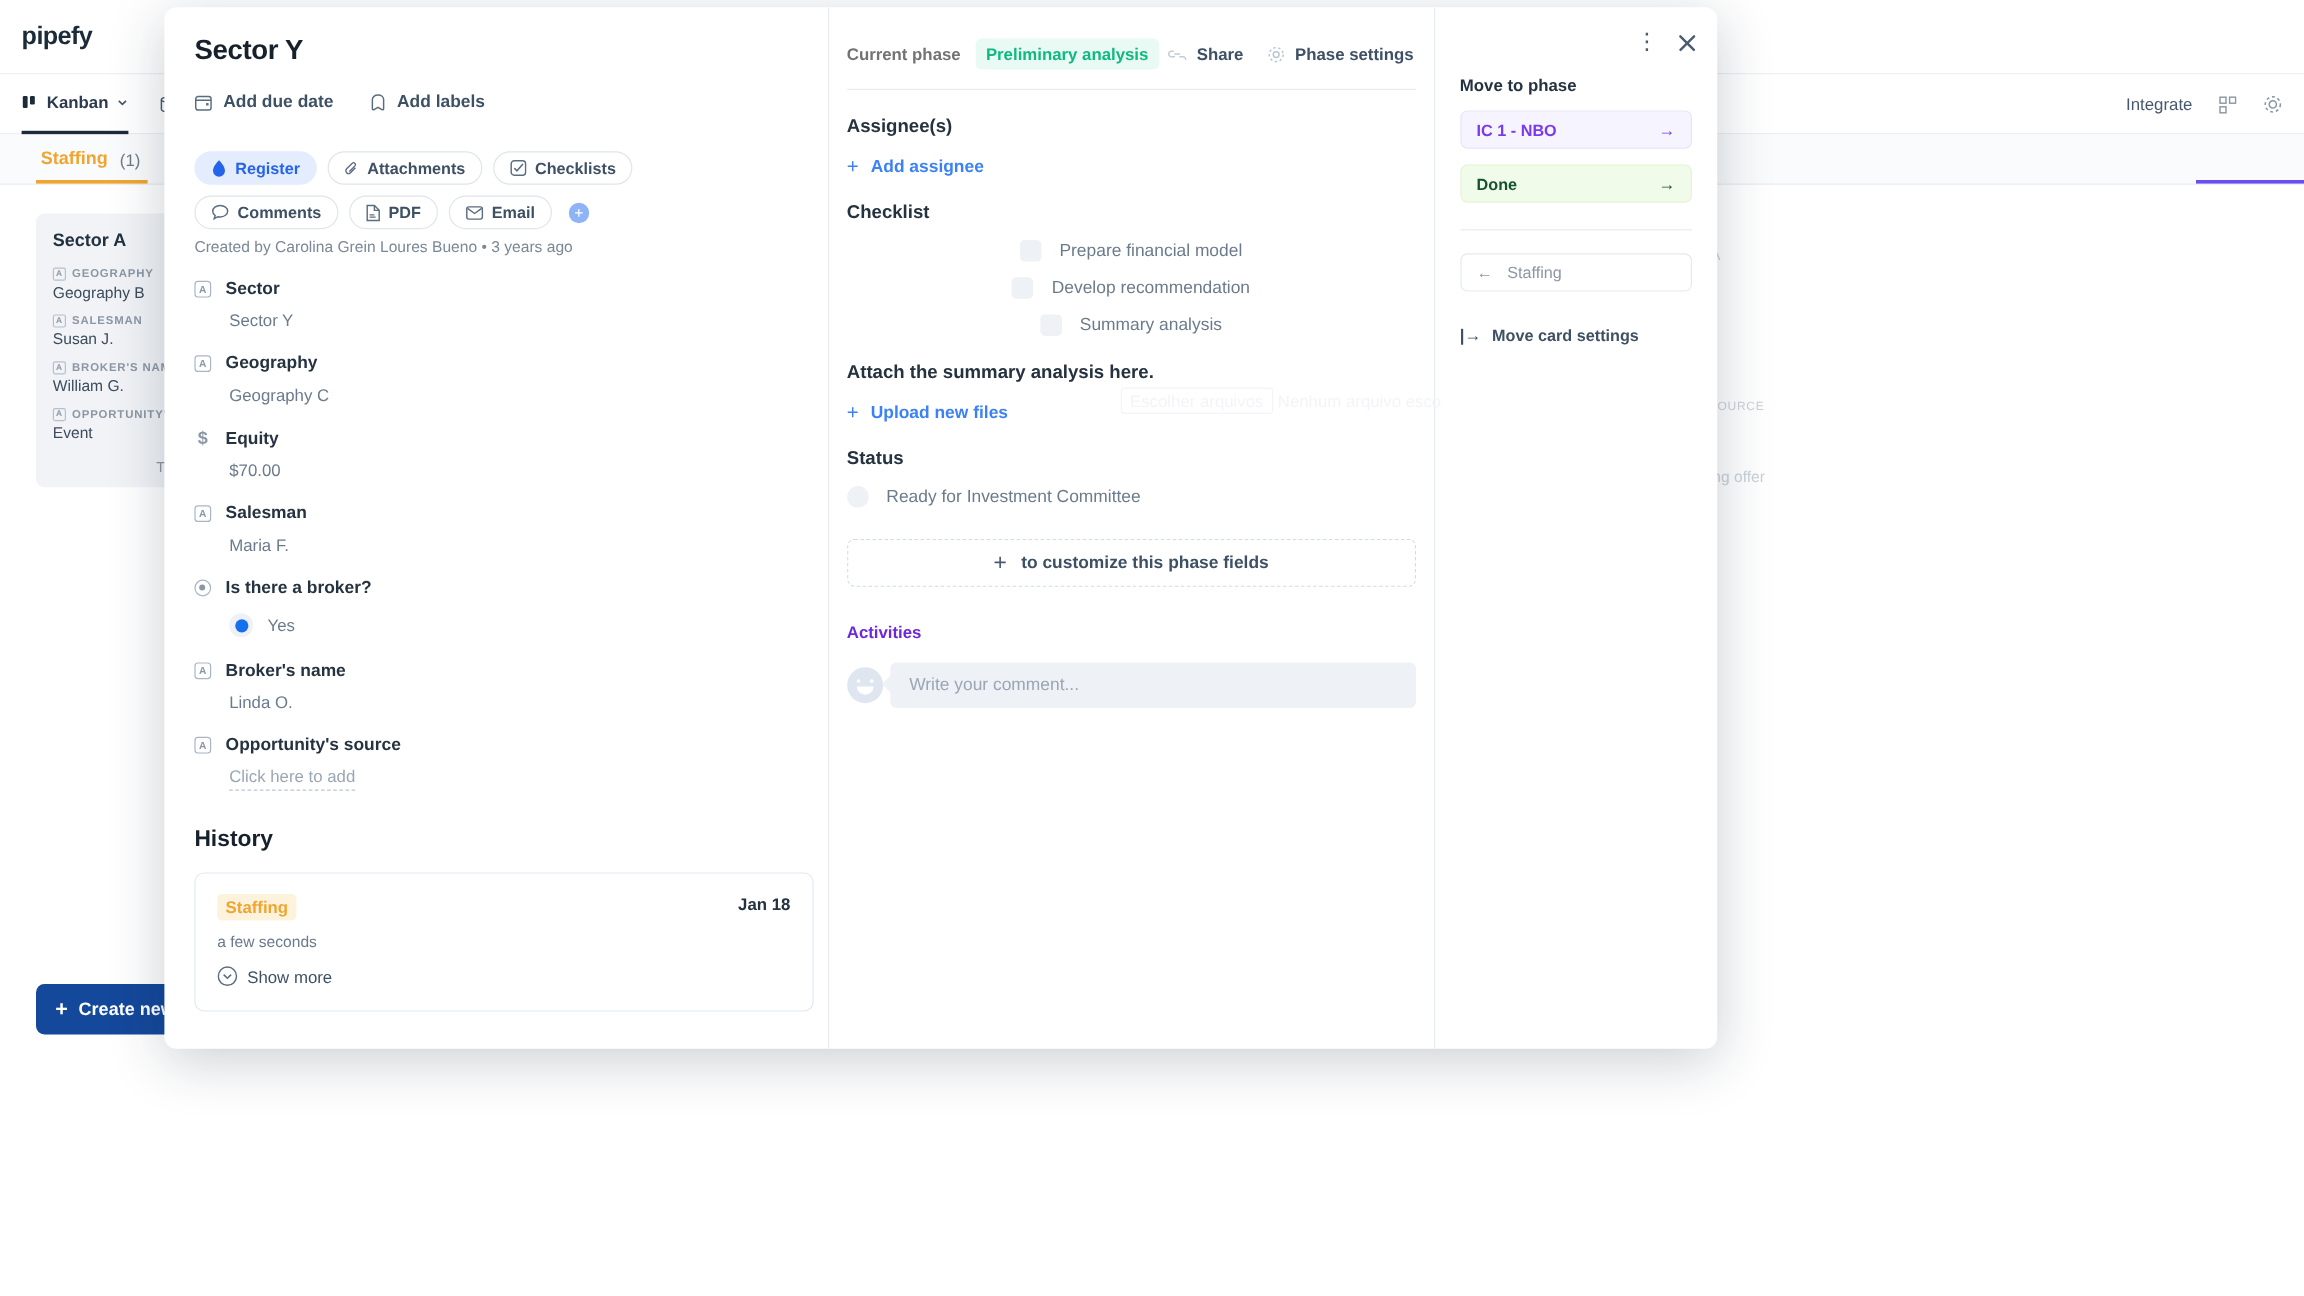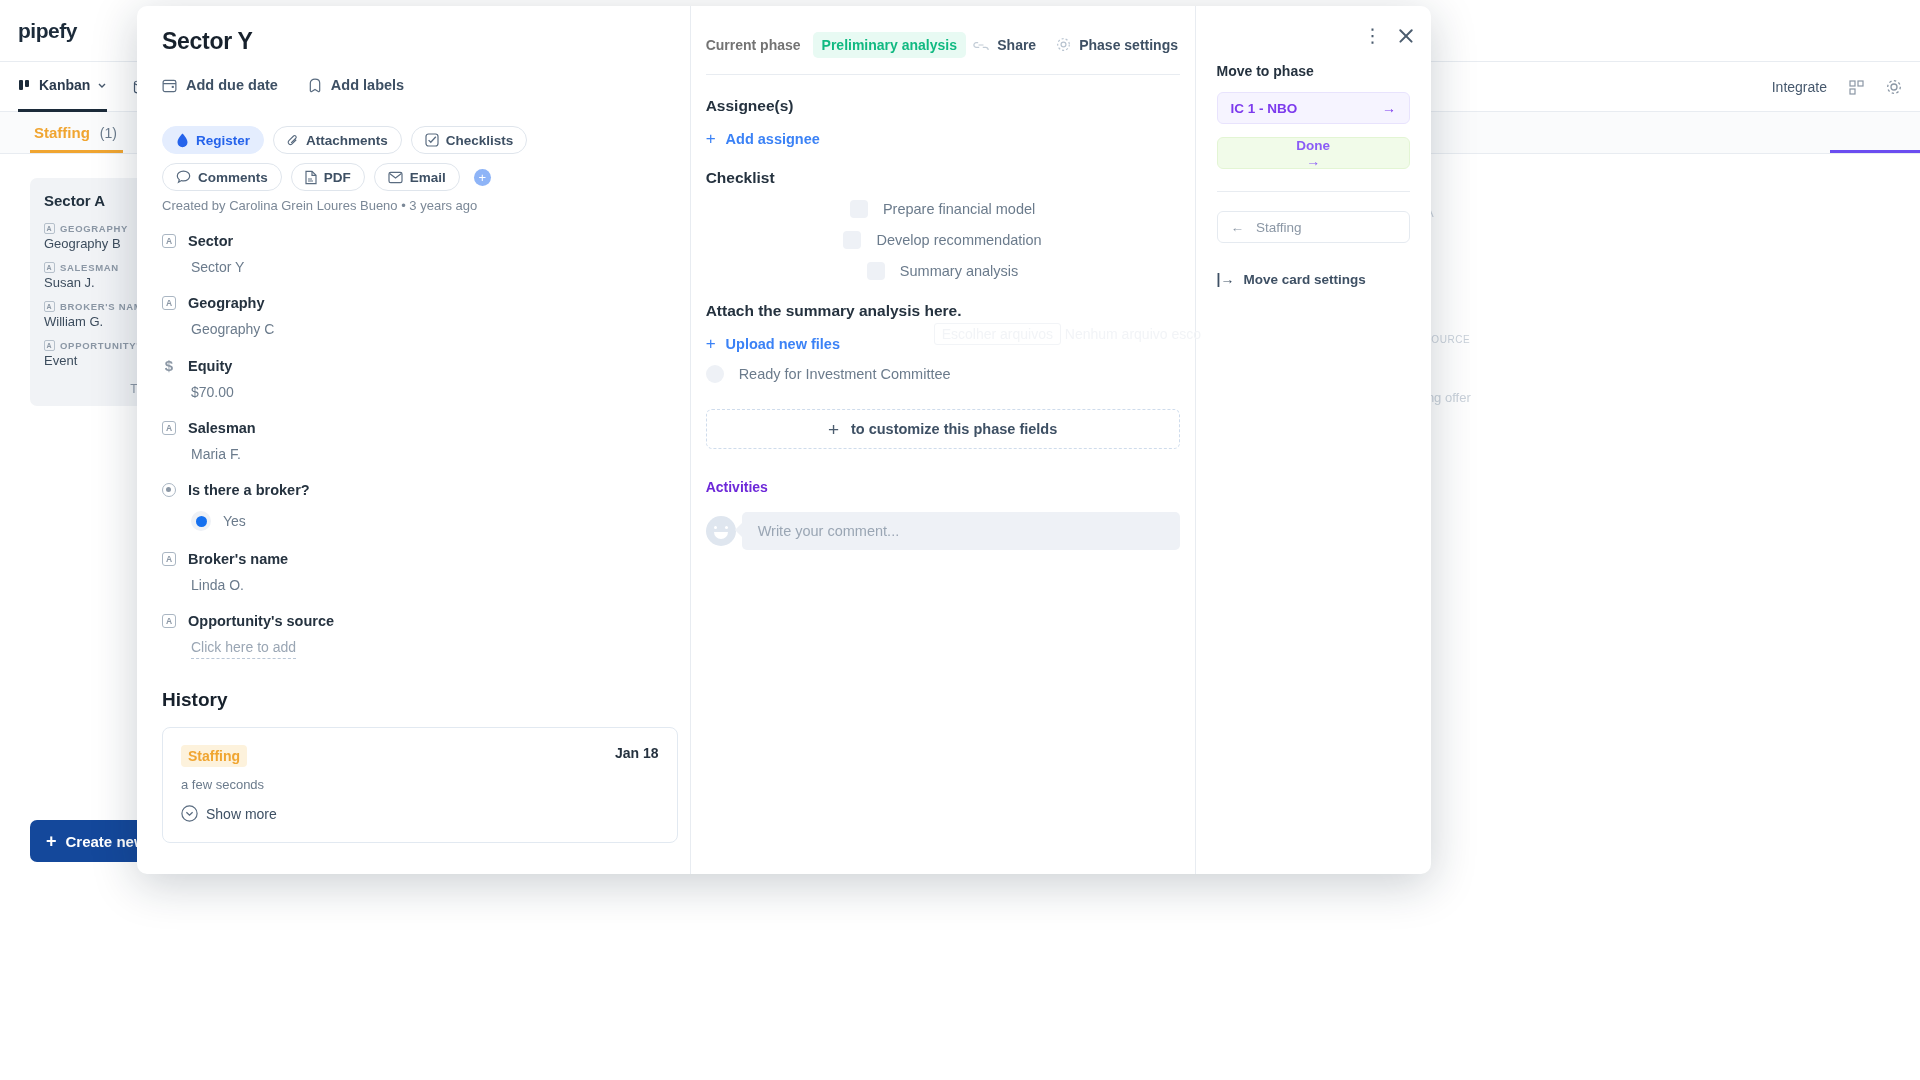--- a/index.html
+++ b/index.html
@@ -155,21 +155,21 @@
   .xclose::before, .xclose::after { content: ""; position: absolute; left: 0; top: 8px; width: 18px; height: 1.8px; background: #4b5c6e; border-radius: 2px; }
   .xclose::before { transform: rotate(45deg); }
   .xclose::after { transform: rotate(-45deg); }
   .mtp-title { font-size: 14px; font-weight: 700; color: #25323f; margin-top: 35px; }
   .phase-btn {
     margin-top: 13px; height: 32px; border-radius: 6px;
     display: flex; align-items: center; justify-content: space-between;
     padding: 0 13px; font-size: 13.5px; font-weight: 700; cursor: pointer;
   }
   .phase-btn.pb-purple { background: #f6f4ff; border: 1px solid #e8e3fd; color: #7c3aed; gap: 10px; }
-  .phase-btn.pb-green  { background: #f1fbe9; border: 1px solid #e3f5d4; color: #8b5cf6; flex-direction: column; }
+  .phase-btn.pb-green  { background: #f1fbe9; border: 1px solid #e3f5d4; color: #14532d; }
   .phase-btn .arr { font-size: 14px; }
   .r-divider { height: 1px; background: #e8ecf1; margin: 22px 0 0 0; }
   .back-btn {
     margin-top: 19px; height: 32px; border: 1px solid #e5eaf0; border-radius: 6px;
     display: flex; align-items: center; gap: 12px; padding: 0 13px;
     font-size: 13.5px; color: #8b97a5; cursor: pointer;
   }
   .mcs { display: flex; align-items: center; gap: 9px; margin-top: 28px; font-size: 13.5px; font-weight: 600; color: #3e5064; cursor: pointer; }
   .mcs .bar { display: inline-block; font-size: 14px; }
   svg { display: block; }
@@ -444,20 +444,21 @@
           <span class="ck-box"></span>
           <span class="ck-label">Summary analysis</span>
         </div>
 
         <div class="blk-title">Attach the summary analysis here.</div>
         <div class="link-add">
           <span class="pl">+</span>
           <span>Upload new files</span>
         </div>
 
+        <div class="blk-title">Status</div>
         <div class="st-item">
           <span class="st-circle"></span>
           <span class="ck-label">Ready for Investment Committee</span>
         </div>
 
         <div class="customize">
           <span class="pl">+</span>
           <span>to customize this phase fields</span>
         </div>
 
@@ -507,21 +508,21 @@
     </div>
 
     <div style="position:absolute; right:253px; top:31px; display:flex; align-items:center; gap:20px;">
       <div style="display:flex;align-items:center;gap:8px;cursor:pointer;">
         <svg width="16" height="10" viewBox="0 0 18 10">
           <path d="M7 5H3.6a2.6 2.6 0 110-5.2h2.2M11 5h3.4a2.6 2.6 0 110 5.2h-2.2" fill="none" stroke="#c2ccd6" stroke-width="1.4" transform="translate(0,2.6)"></path>
           <path d="M6.2 5h5.6" stroke="#c2ccd6" stroke-width="1.4"></path>
         </svg>
         <span style="font-size:14px;font-weight:700;color:#3e5064;">Share</span>
       </div>
-      <div style="display:flex;gap:8px;cursor:pointer;">
+      <div style="display:flex;align-items:center;gap:8px;cursor:pointer;">
         <svg width="15" height="15" viewBox="0 0 16 16">
           <circle cx="8" cy="8" r="2.6" fill="none" stroke="#b9c4d0" stroke-width="1.3"></circle>
           <circle cx="8" cy="8" r="6.2" fill="none" stroke="#b9c4d0" stroke-width="1.3" stroke-dasharray="2.2 2.2"></circle>
         </svg>
         <span style="font-size:14px;font-weight:700;color:#3e5064;">Phase settings</span>
       </div>
     </div>
 
   </div>
 </div>

